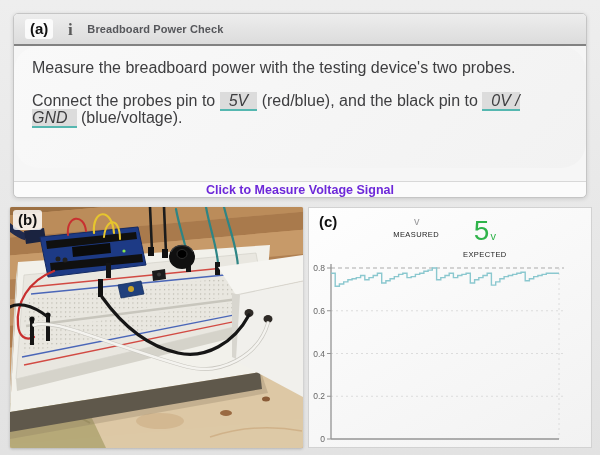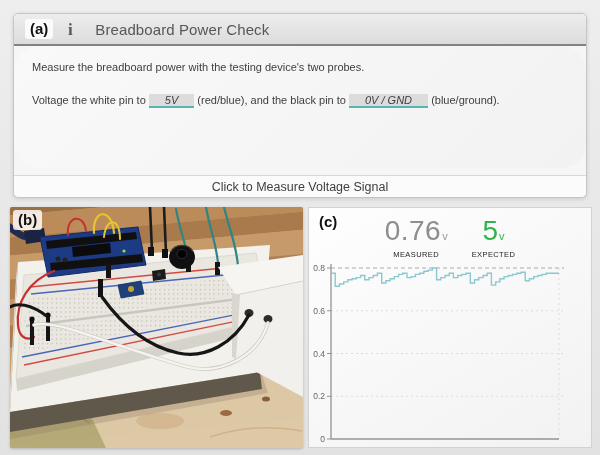--- a/index.html
+++ b/index.html
@@ -23,37 +23,37 @@
   .panel-a .hdr {
     height:32px; border-radius:4px 4px 0 0;
     background:linear-gradient(#ededed,#dcdcdc);
     border-bottom:2px solid #828282;
     display:flex; align-items:center; padding:0 11px; gap:12px;
   }
   .info-glyph {
     font-family:"Liberation Serif", serif; font-weight:700; font-style:normal;
     color:#5a5a5a; font-size:17px; line-height:17px; width:10px; text-align:center;
   }
-  .hdr-title { font-size:15px; font-weight:400; color:#56575b; letter-spacing:.1px;margin-left:8px; }
+  .hdr-title { font-size:11px; font-weight:700; color:#56575b; letter-spacing:.1px; }
   .panel-a .bd {
     padding:13px 18px 0; height:122px;
     background:linear-gradient(135deg,#f9f9f9,#f2f2f2);
-    font-size:11px; color:#3e3e40;border-radius:25px;
+    font-size:16px; color:#3e3e40;border-radius:25px;
   }
   .panel-a .bd p { margin:0 0 16px; line-height:17px; }
   .hl {
     font-style:italic; background:#dcdcdc; border-bottom:2px solid #55b7b0;
-    padding:0 16px 0; cursor:pointer;text-align:center;
+    padding:0 9px 0; cursor:pointer;text-align:center;
   }
   .panel-a .ftr {
-    position:absolute; left:0; right:0; bottom:0; height:22px;
+    position:absolute; left:0; right:0; bottom:0; height:16px;
     border-top:1px solid #d8d8d8; background:#fbfbfb;
     border-radius:0 0 5px 5px;
     display:flex; align-items:center; justify-content:center;
-    font-size:12.5px; font-weight:400; color:#404040; cursor:pointer;
+    font-size:12.5px; font-weight:700; color:#6d28d9; cursor:pointer;
   }
   
   .photo-wrap {
     position:absolute; left:10px; top:207px; width:293px; height:241px;
     border-radius:2px; overflow:hidden; box-shadow:0 1px 3px rgba(0,0,0,0.22);
     background:#c79a6a;
   }
   .photo-wrap .corner-label { position:absolute; left:3px; top:3px; }
   
   .panel-c {
@@ -85,21 +85,21 @@
 <body>
 
 <div class="panel-a">
   <div class="hdr">
     <span class="corner-label">(a)</span>
     <span class="info-glyph">i</span>
     <span class="hdr-title">Breadboard Power Check</span>
   </div>
   <div class="bd">
       <p><span>Measure the breadboard power with the testing device's two probes.</span></p>
-      <p><span>Voltage the white pin to </span><span class="hl">5V</span><span> (red/blue), and the black pin to </span><span class="hl">0V / GND</span><span> (blue/ground).</span></p>
+      <p><span>Connect the probes pin to </span><span class="hl">5V</span><span> (red/blue), and the black pin to </span><span class="hl">0V / GND</span><span> (blue/voltage).</span></p>
     </div>
   <div class="ftr">Click to Measure Voltage Signal</div>
 </div>
 
 <div class="photo-wrap">
   <svg width="293" height="241" viewBox="0 0 293 241">
     <defs>
       <pattern id="dots" width="4.5" height="4.5" patternUnits="userSpaceOnUse">
         <circle cx="1.5" cy="1.5" r="0.65" fill="#b0aea4"></circle>
       </pattern>
@@ -216,21 +216,20 @@
     </g>
   </svg>
   <span class="corner-label">(b)</span>
 </div>
 
 <div class="panel-c">
   <span class="corner-label">(c)</span>
   <div class="readout">
     <div class="block">
       <div class="val-row">
-        <span class="val-measured">0.76</span>
         <span class="unit-measured">v</span>
       </div>
       <div class="caption">MEASURED</div>
     </div>
     <div class="block">
       <div class="val-row">
         <span class="val-expected">5</span>
         <span class="unit-expected">v</span>
       </div>
       <div class="caption">EXPECTED</div>

